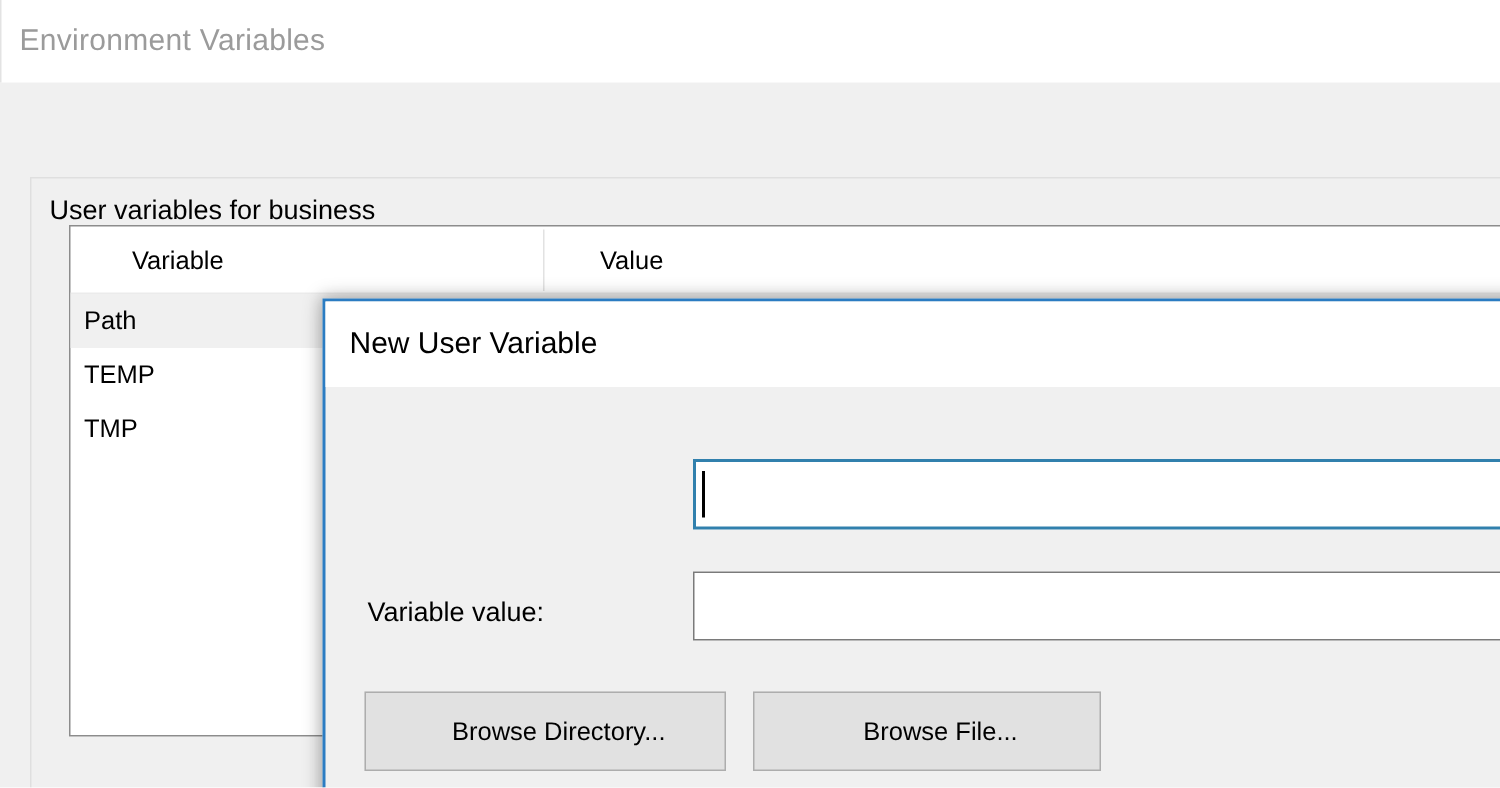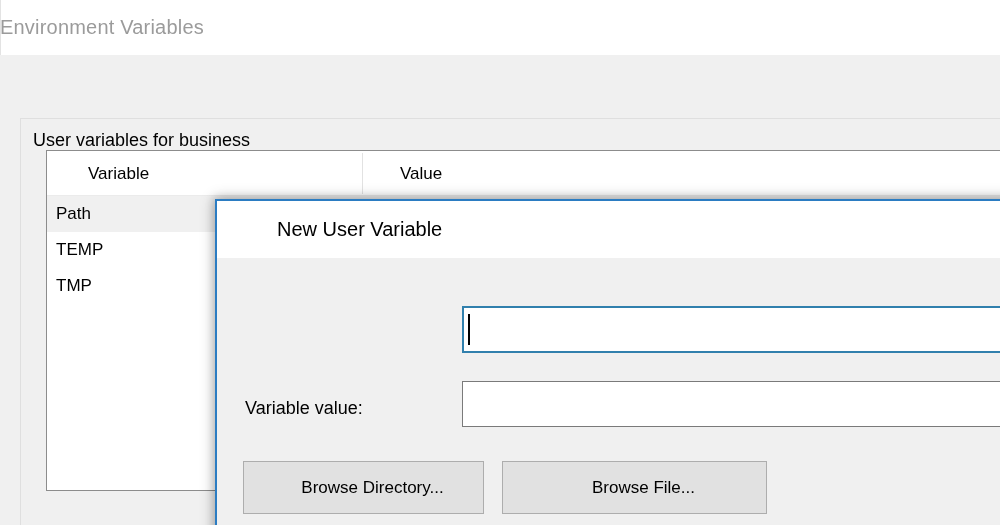--- a/index.html
+++ b/index.html
@@ -13,20 +13,21 @@
     font-family: "Liberation Sans", "DejaVu Sans", sans-serif;
     color: #000;
   }
 
   
   .win-titlebar {
     position: absolute; left: 0; top: 0;
     width: 100%; height: 55px;
     background: #ffffff;
     display: flex; align-items: center;
+    padding-left: 13px;
   }
   .win-title {
     font-size: 20px;
     color: #9b9b9b;
     letter-spacing: .2px;
   }
   .win-left-edge {
     position: absolute; left: 0; top: 0;
     width: 1px; height: 55px;
     background: #e3e3e3;
@@ -89,21 +90,21 @@
     border: 2px solid #2b7cc2;
     box-shadow: 0 0 14px rgba(0,0,0,0.30), -2px -2px 8px rgba(0,0,0,0.12);
   }
   .dlg-titlebar {
     position: absolute; left: 0; top: 0;
     width: 100%; height: 57px;
     background: #ffffff;
     display: flex; align-items: center;
     padding-left: 16px;
   }
-  .dlg-title { font-size: 20px; color: #000; margin-left: 44px; }
+  .dlg-title { font-size: 20px; color: #000; }
 
   .dlg-field-label {
     position: absolute; left: 28px;
     font-size: 18px; color: #000;
     display: flex; align-items: center;
   }
   .label-name  { top: 105px; height: 47px; }
   .label-value { top: 184px; height: 46px; }
 
   .dlg-input {
@@ -138,21 +139,21 @@
     background: #e1e1e1;
     border: 1px solid #adadad;
     font-family: "Liberation Sans", "DejaVu Sans", sans-serif;
     font-size: 17px;
     color: #000;
     display: flex; align-items: center; justify-content: center;
     cursor: default;
     padding-left: 18px;
   }
   .btn-browse-dir  { left: 26px;  width: 241px; }
-  .btn-browse-file { left: 285px; width: 265px; }
+  .btn-browse-file { left: 285px; width: 232px; }
 </style>
 </head>
 <body>
 
 <div class="screen">
 
   <div class="win-titlebar">
     <span class="win-title">Environment Variables</span>
   </div>
   <div class="win-left-edge"></div>

